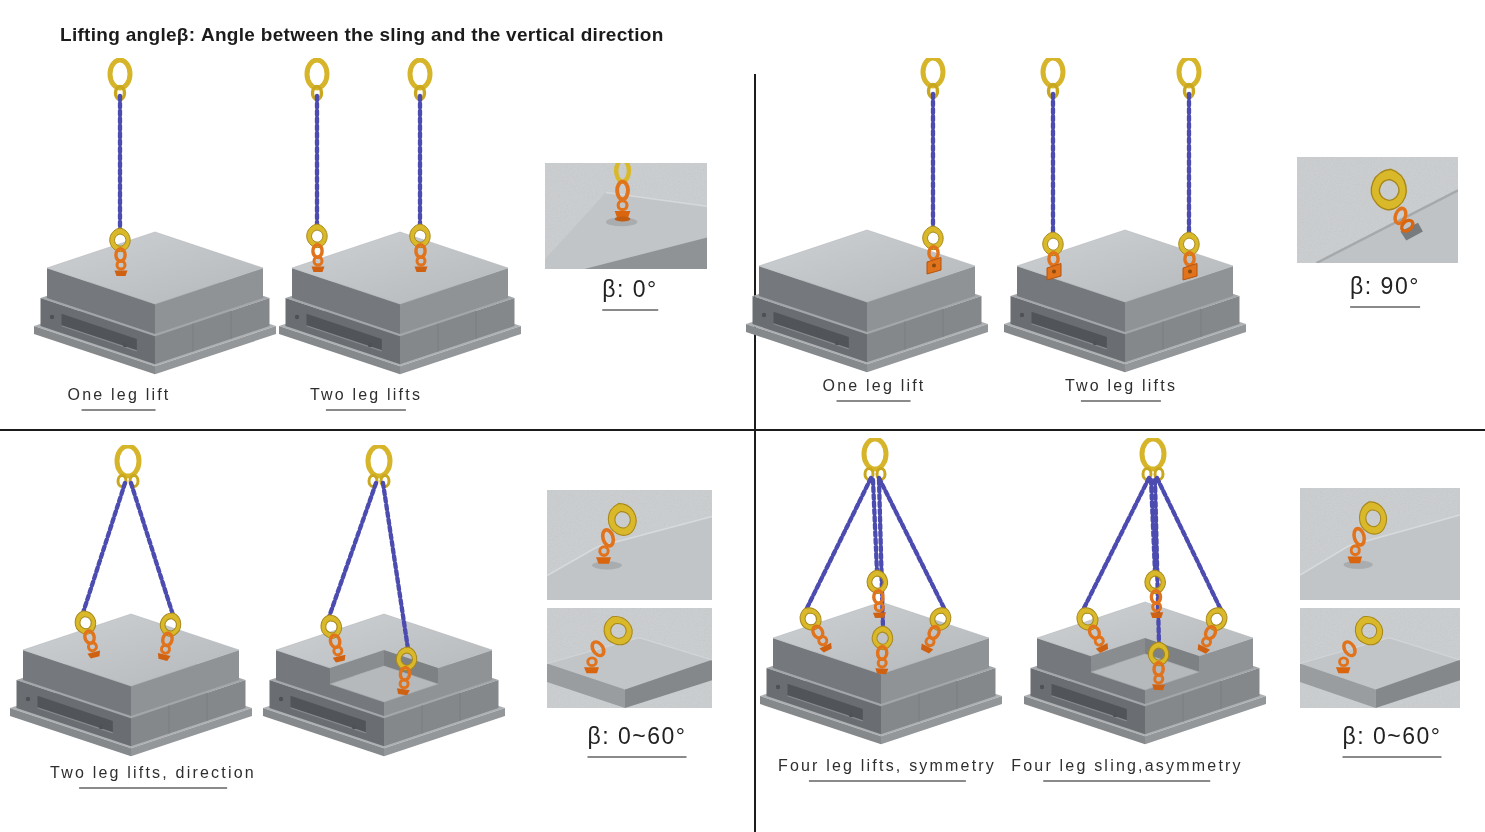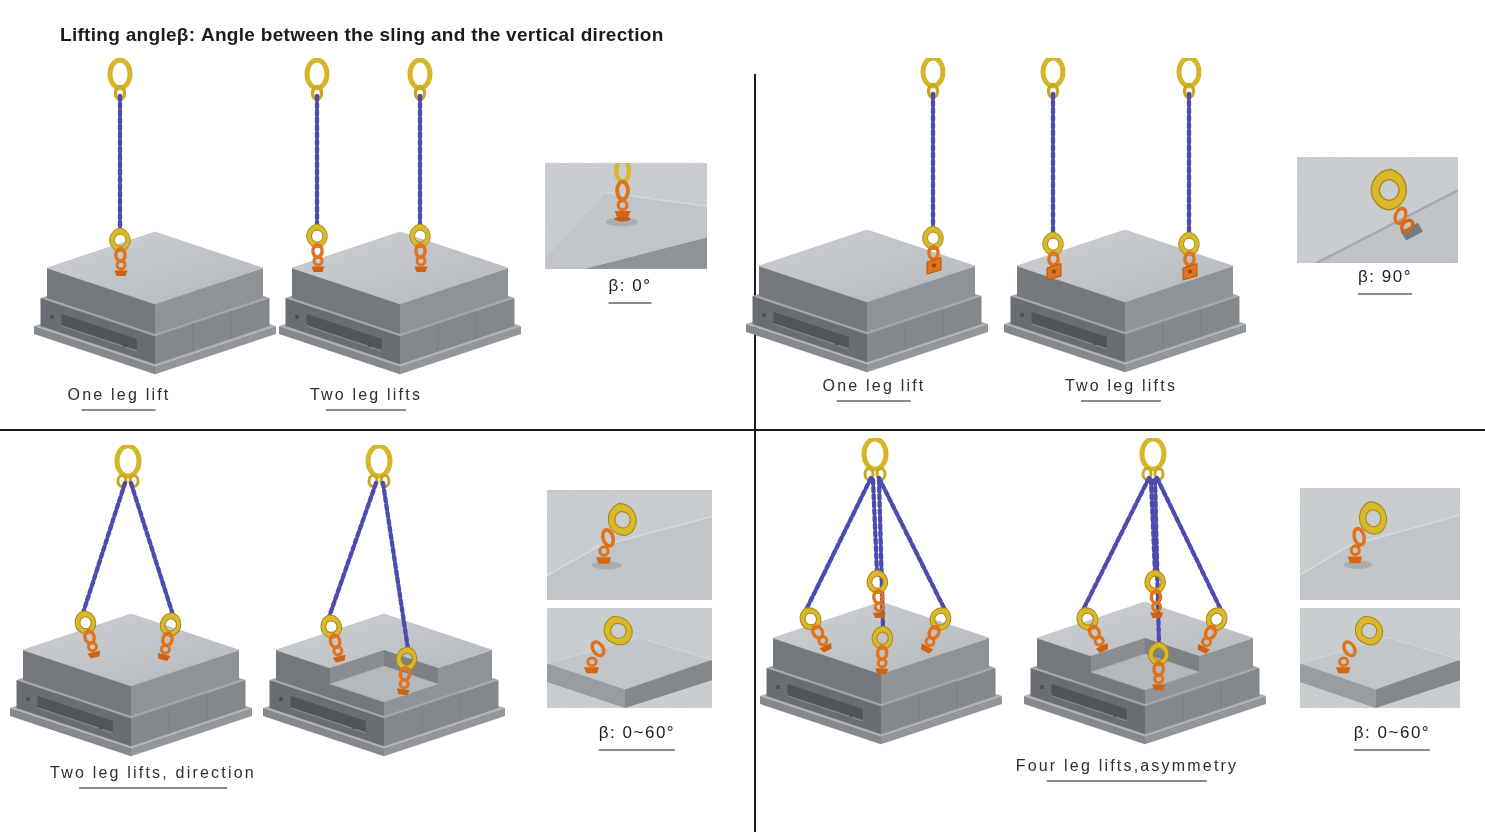--- a/index.html
+++ b/index.html
@@ -7,21 +7,21 @@
           font-family:"Liberation Sans","DejaVu Sans",sans-serif;}
   .title{position:absolute;left:60px;top:24px;font-size:19px;font-weight:600;color:#1b1b1b;
          letter-spacing:.3px;white-space:nowrap;}
   .vline{position:absolute;left:754px;top:74px;width:2px;height:758px;background:#1c1c1c;}
   .hline{position:absolute;left:0;top:429px;width:1485px;height:2px;background:#1c1c1c;}
   .fig{position:absolute;}
   .det{position:absolute;}
   .figlabel{position:absolute;transform:translateX(-50%);white-space:nowrap;
             font-size:16px;color:#2e2e2e;letter-spacing:2.2px;text-align:center;}
   .figlabel::after{content:"";display:block;height:1.5px;background:#8a8a8a;margin:5px auto 0;width:72%;}
-  .beta{position:absolute;transform:translateX(-50%);white-space:nowrap;font-size:17px;color:#222;
+  .beta{position:absolute;transform:translateX(-50%);white-space:nowrap;font-size:23px;color:#222;
         letter-spacing:1.5px;text-align:center;padding:0 5px;}
   .beta::after{content:"";display:block;height:1.5px;background:#8a8a8a;margin:6px auto 0;width:100%;}
   .ch{stroke:#4b4bb0;stroke-width:4.3;stroke-dasharray:4.2 3.2;fill:none;stroke-linecap:round;}
 </style>
 </head>
 <body>
 
 <div class="canvas">
 
   <svg width="0" height="0" style="position:absolute" aria-hidden="true">
@@ -191,21 +191,21 @@
     <path class="ch" d="M-72,36 L-72,176"></path>
     <path class="ch" d="M64,36 L64,176"></path>
     <use href="#hookside" transform="translate(-72,176)"></use>
     <use href="#hookside" transform="translate(64,176)"></use>
   </svg>
 
   <svg class="det" style="left:1297px;top:157px" width="161" height="106" viewBox="0 0 165 108" preserveAspectRatio="none">
       <use href="#detB"></use>
     </svg>
 
-  <div class="beta" style="left:1385px;top:267px">
+  <div class="beta" style="left:1385px;top:273px">
     <span>β:  90°</span>
   </div>
   <div class="figlabel" style="left:874px;top:377px">One leg lift</div>
   <div class="figlabel" style="left:1121px;top:377px">Two leg lifts</div>
 
   <svg class="fig" style="left:6px;top:445px" width="250" height="335" viewBox="-125 0 250 335">
     <use href="#mlink2" transform="translate(-3,16)"></use>
     <path class="ch" d="M-6,38 L-48,168"></path>
     <path class="ch" d="M0,38 L42,170"></path>
     <use href="#blk" transform="translate(0,205)"></use>
@@ -263,15 +263,16 @@
   <svg class="det" style="left:1300px;top:488px" width="160" height="112" viewBox="0 0 165 108" preserveAspectRatio="none">
       <use href="#detC"></use>
     </svg>
   <svg class="det" style="left:1300px;top:608px" width="160" height="100" viewBox="0 0 165 108" preserveAspectRatio="none">
       <use href="#detD"></use>
     </svg>
 
   <div class="beta" style="left:1392px;top:723px">
     <span>β:  0~60°</span>
   </div>
-  <div class="figlabel" style="left:1127px;top:757px">Four leg lifts,asymmetry</div>
+  <div class="figlabel" style="left:887px;top:757px">Four leg lifts, symmetry</div>
+  <div class="figlabel" style="left:1127px;top:757px">Four leg sling,asymmetry</div>
 
 </div>
 
 </body></html>

